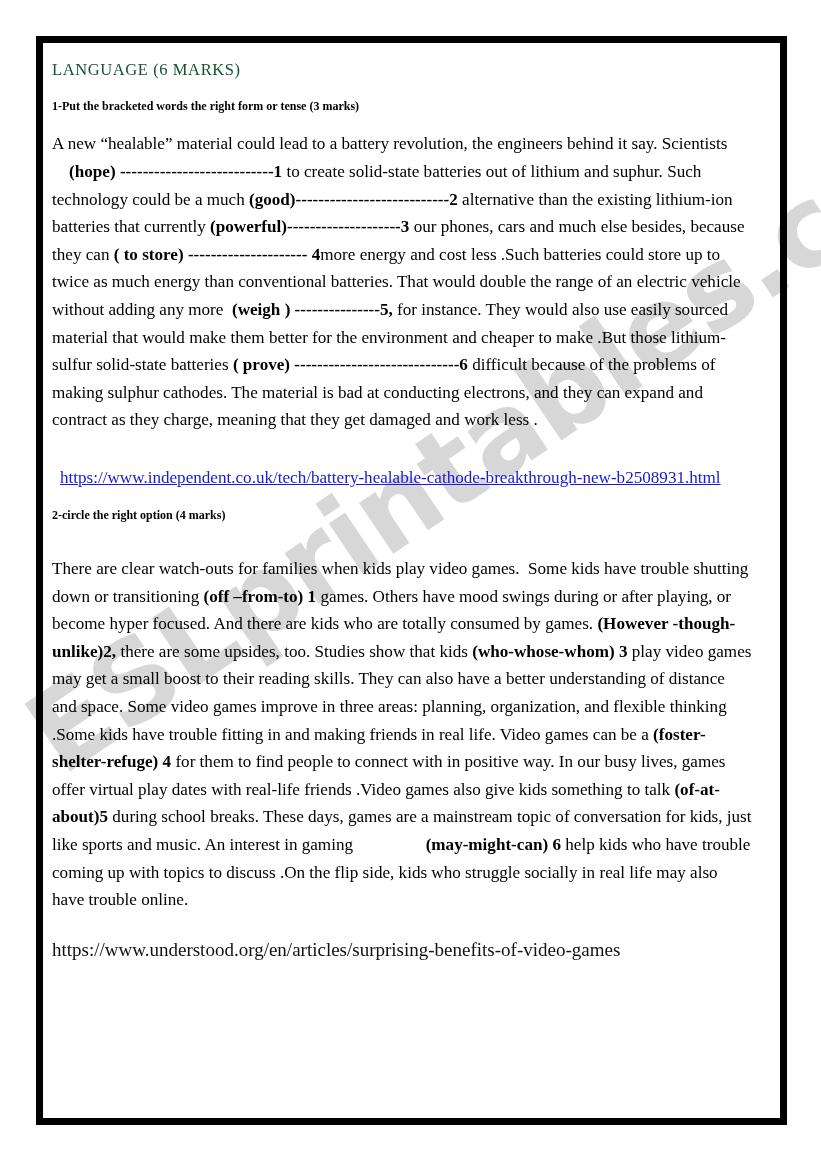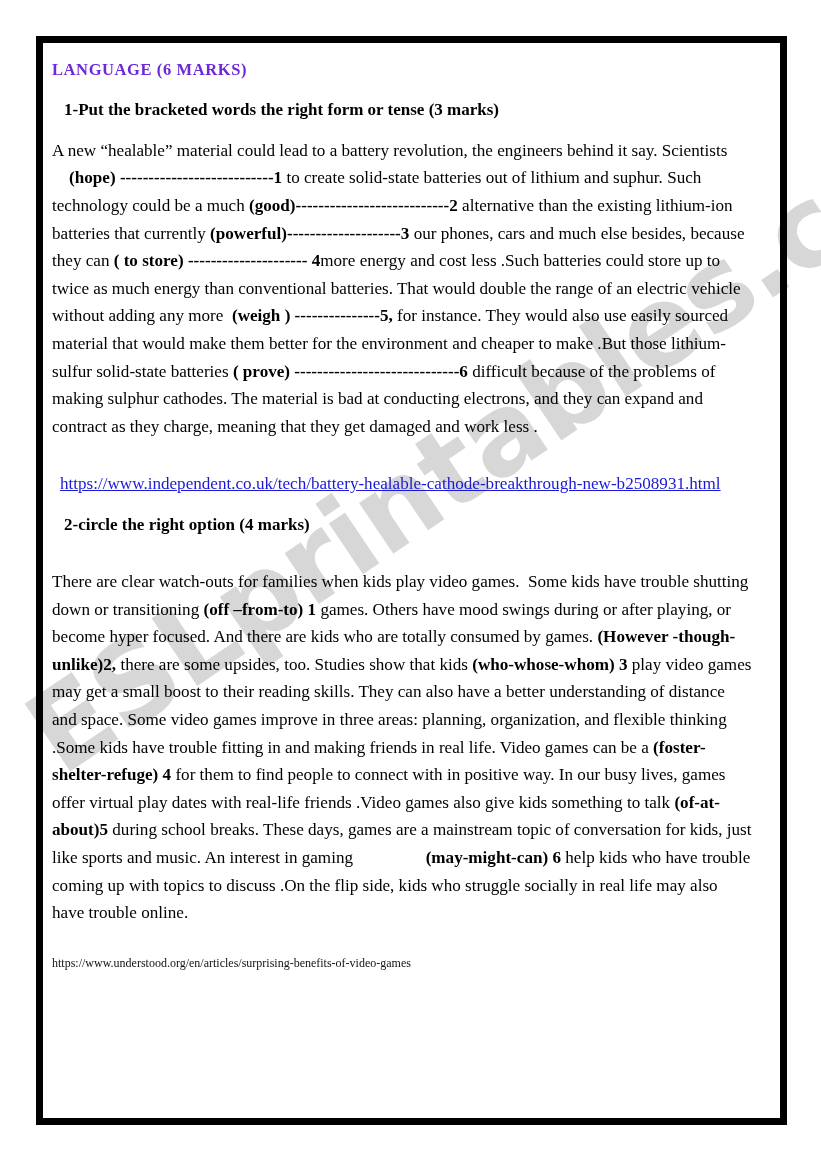--- a/index.html
+++ b/index.html
@@ -60,34 +60,34 @@
     position: absolute;
     left: 52px;
     top: 60px;
     width: 720px;
     z-index: 10;
   }
 
   .heading-smallcaps {
     font-family: "Liberation Serif", "DejaVu Serif", serif;
     font-size: 16.5px;
-    font-weight: 700;
+    font-weight: 400;
     font-variant: small-caps;
     letter-spacing: 0.6px;
-    color: #6d28d9;
+    color: #14532d;
     margin: 0 0 19px 0;
     line-height: 1.2;
   }
 
   .task-heading {
     font-family: "Liberation Serif", "DejaVu Serif", serif;
-    font-size: 17px;
+    font-size: 12px;
     font-weight: bold;
     color: #000;
-    margin: 0 0 16px 12px;
+    margin: 0 0 16px 0;
     line-height: 1.3;
   }
 
   .body-par {
     font-family: "Liberation Serif", "DejaVu Serif", serif;
     font-size: 17.1px;
     color: #000;
     line-height: 27.6px;
     margin: 0;
     text-align: left;
@@ -103,21 +103,21 @@
     line-height: 27.6px;
     color: #1a19d6;
     text-decoration: underline;
     width: 680px;
     word-break: break-all;
     margin: 8px;
   }
 
   .small-url {
     font-family: "Liberation Serif", "DejaVu Serif", serif;
-    font-size: 12px;
+    font-size: 19px;
     color: #111;
     line-height: 20px;
     margin: 0;
   }
   .sp-16 { height: 16px; }
   .sp-26 { height: 26px; }
   .sp-30 { height: 30px; }
 </style>
 </head>
 <body>

